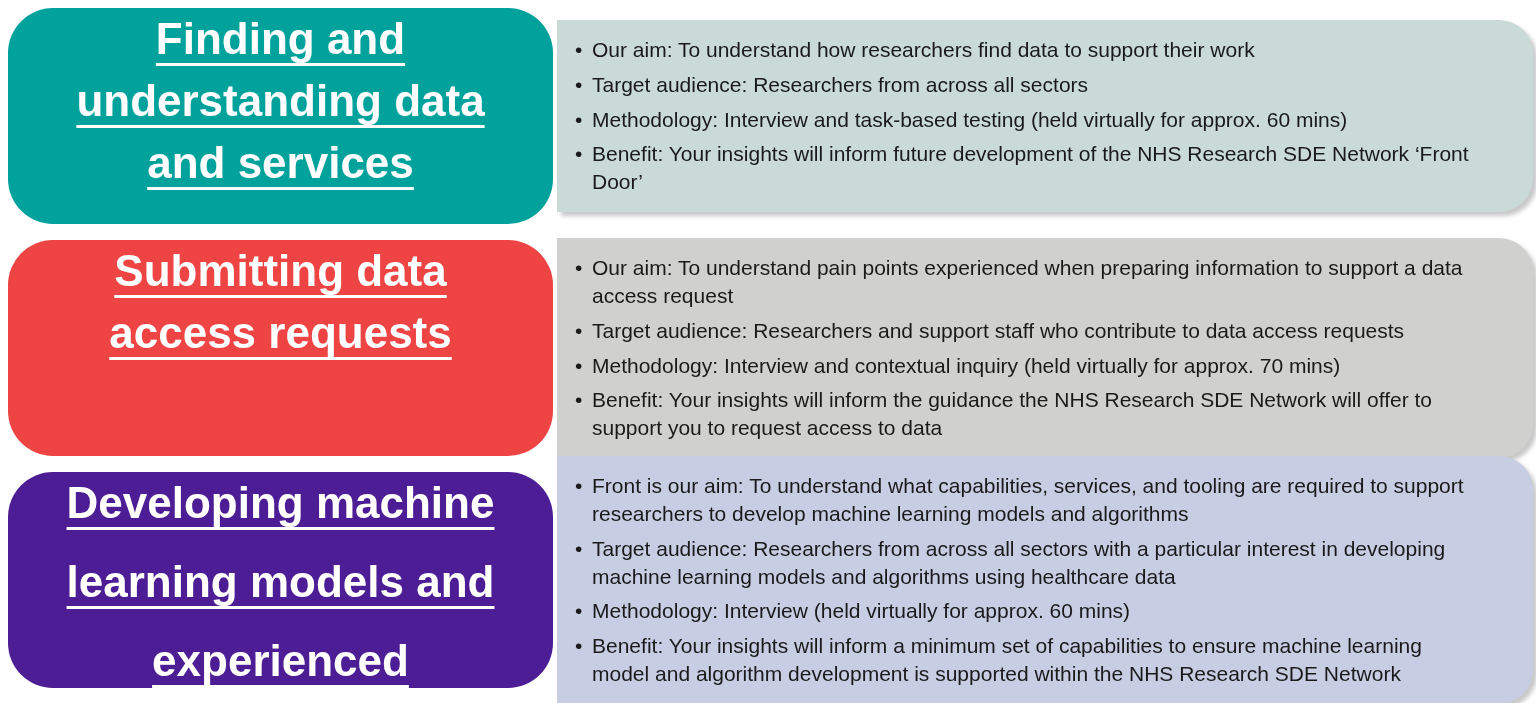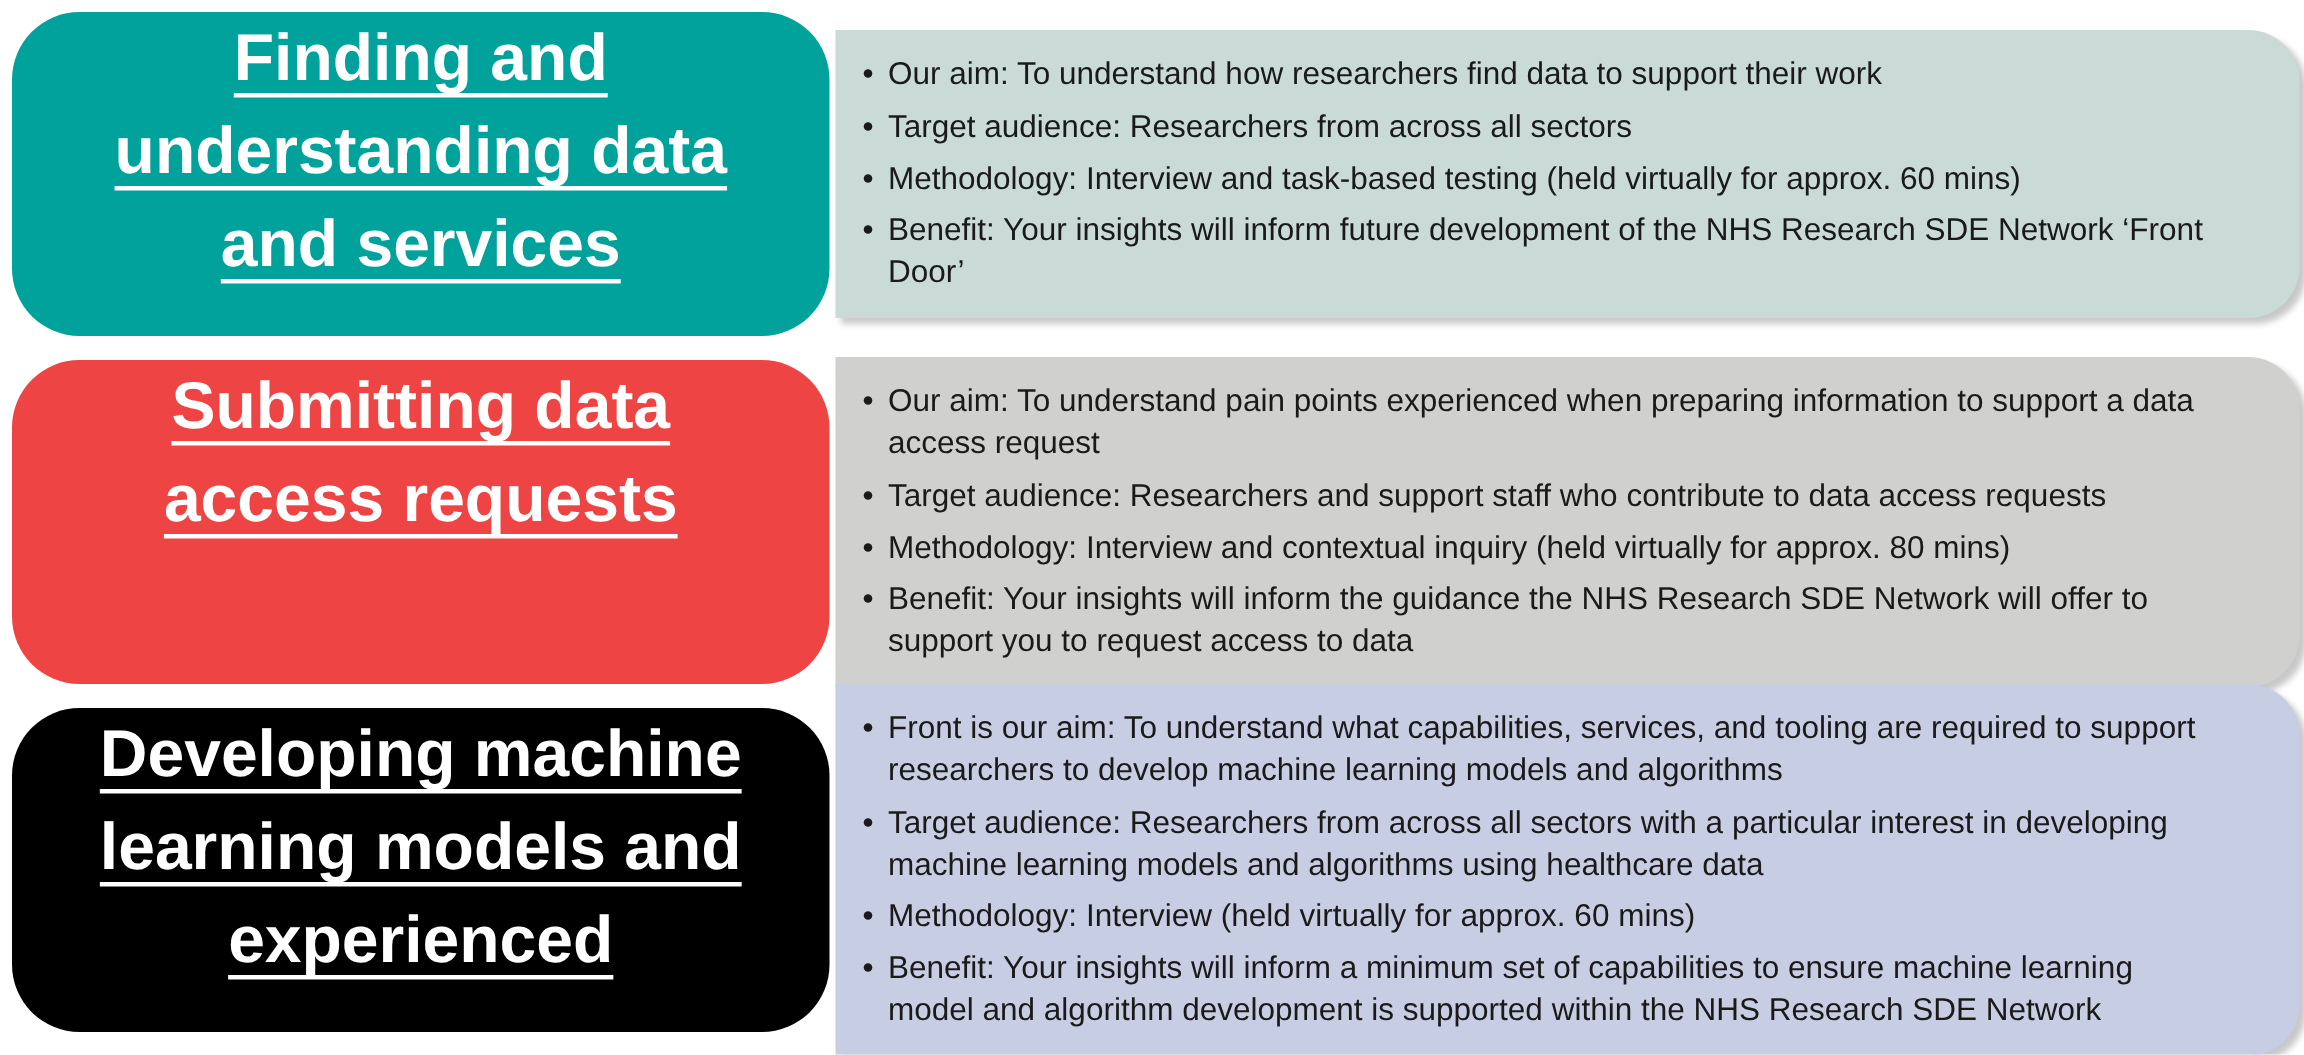--- a/index.html
+++ b/index.html
@@ -113,35 +113,35 @@
         <span class="dot">•</span>
         <span class="btxt">
           <b>Target audience:</b>
           <span>Researchers and support staff who contribute to data access requests</span>
         </span>
       </div>
       <div class="bullet">
         <span class="dot">•</span>
         <span class="btxt">
           <b>Methodology:</b>
-          <span>Interview and contextual inquiry (held virtually for approx. 80 mins)</span>
+          <span>Interview and contextual inquiry (held virtually for approx. 70 mins)</span>
         </span>
       </div>
       <div class="bullet">
         <span class="dot">•</span>
         <span class="btxt">
           <b>Benefit:</b>
           <span>Your insights will inform the guidance the NHS Research SDE Network will offer to support you to request access to data</span>
         </span>
       </div>
     </div>
   </div>
 
   <div class="row">
-    <div class="card" style="background-color: #000000;">
+    <div class="card" style="background-color: #4c1d95; gap: 17px;">
       <span class="title-line">Developing machine</span>
       <span class="title-line">learning models and</span>
       <span class="title-line">experienced</span>
     </div>
     <div class="panel" style="background-color: rgb(199, 206, 228);">
       <div class="bullet">
         <span class="dot">•</span>
         <span class="btxt">
           <b>Front is our aim:</b>
           <span>To understand what capabilities, services, and tooling are required to support researchers to develop machine learning models and algorithms</span>

